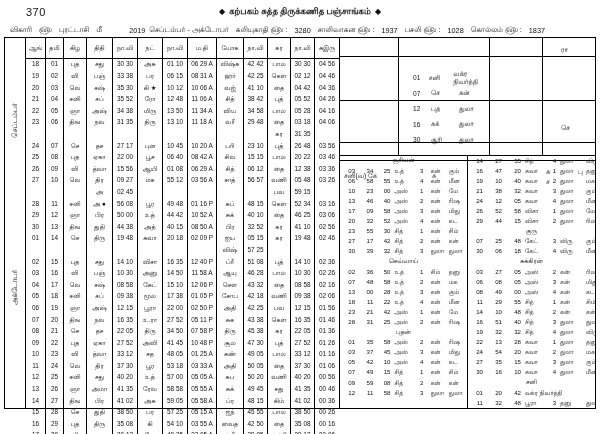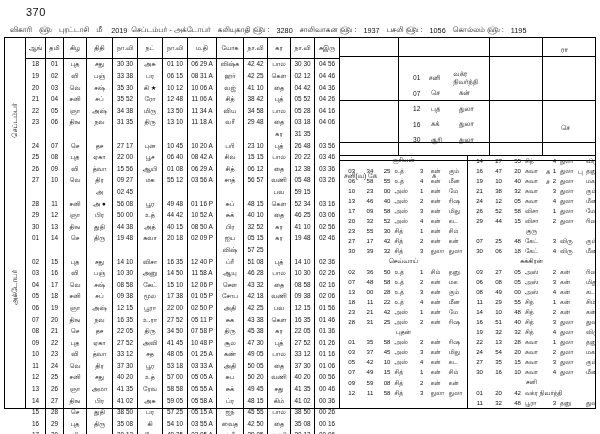--- a/index.html
+++ b/index.html
@@ -16,21 +16,21 @@
   .hdr-top{display:flex;align-items:baseline;height:16px;position:relative;}
   .pageno{font-size:11px;margin-left:22px;letter-spacing:.5px;}
   .title{position:absolute;left:0;right:0;text-align:center;font-size:8.5px;font-weight:bold;}
   .title .dia{font-size:8px;padding:0 4px;}
 
   .hdr-line2{
     display:flex;align-items:center;font-size:7.3px;
     margin:3px 0 2px 6px;white-space:nowrap;
   }
   .hdr-line2 .cell{margin-right:7px;}
-  .hdr-line2 .yr{margin-left:2px;margin-right:4px;}
+  .hdr-line2 .yr{margin-left:20px;margin-right:4px;}
 
   
   .frame{border:1px solid #000;display:flex;height:372px;box-sizing:border-box;}
 
   
   .vstrip{width:20px;border-right:1px solid #000;position:relative;flex:0 0 20px;}
   .vstrip span{
     position:absolute;left:50%;transform:translateX(-50%) rotate(-90deg);
     transform-origin:center;white-space:nowrap;font-size:7px;
   }
@@ -87,37 +87,40 @@
   .etab td.hd{text-align:center;font-size:6.3px;}
   .etab td.wide{text-align:left;}
 </style>
 </head>
 <body>
 
 <div class="page">
 
   <div class="hdr-top">
     <div class="pageno">370</div>
+    <div class="title">
+      <span class="dia">◆</span><span>கற்பகம் சுத்த திருக்கணித பஞ்சாங்கம்</span><span class="dia">◆</span>
+    </div>
   </div>
 
   <div class="hdr-line2">
     <span class="cell">விகாரி</span>
     <span class="cell">௵</span>
     <span class="cell">புரட்டாசி</span>
     <span class="cell">மீ</span>
     <span class="cell yr">2019</span>
     <span class="cell">செப்டம்பர் - அக்டோபர்</span>
     <span class="cell">கலியுகாதி ௵ :</span>
     <span class="cell">3280</span>
     <span class="cell">சாலிவாகன ௵ :</span>
     <span class="cell">1937</span>
     <span class="cell">பசலி ௵ :</span>
-    <span class="cell">1056</span>
+    <span class="cell">1028</span>
     <span class="cell">கொல்லம் ௵ :</span>
-    <span class="cell">1195</span>
+    <span class="cell">1837</span>
   </div>
 
   <div class="frame">
 
     <div class="vstrip">
       <span class="m1">செப்டம்பர்</span>
       <span class="m2">அக்டோபர்</span>
     </div>
 
     <div class="maingrid">

